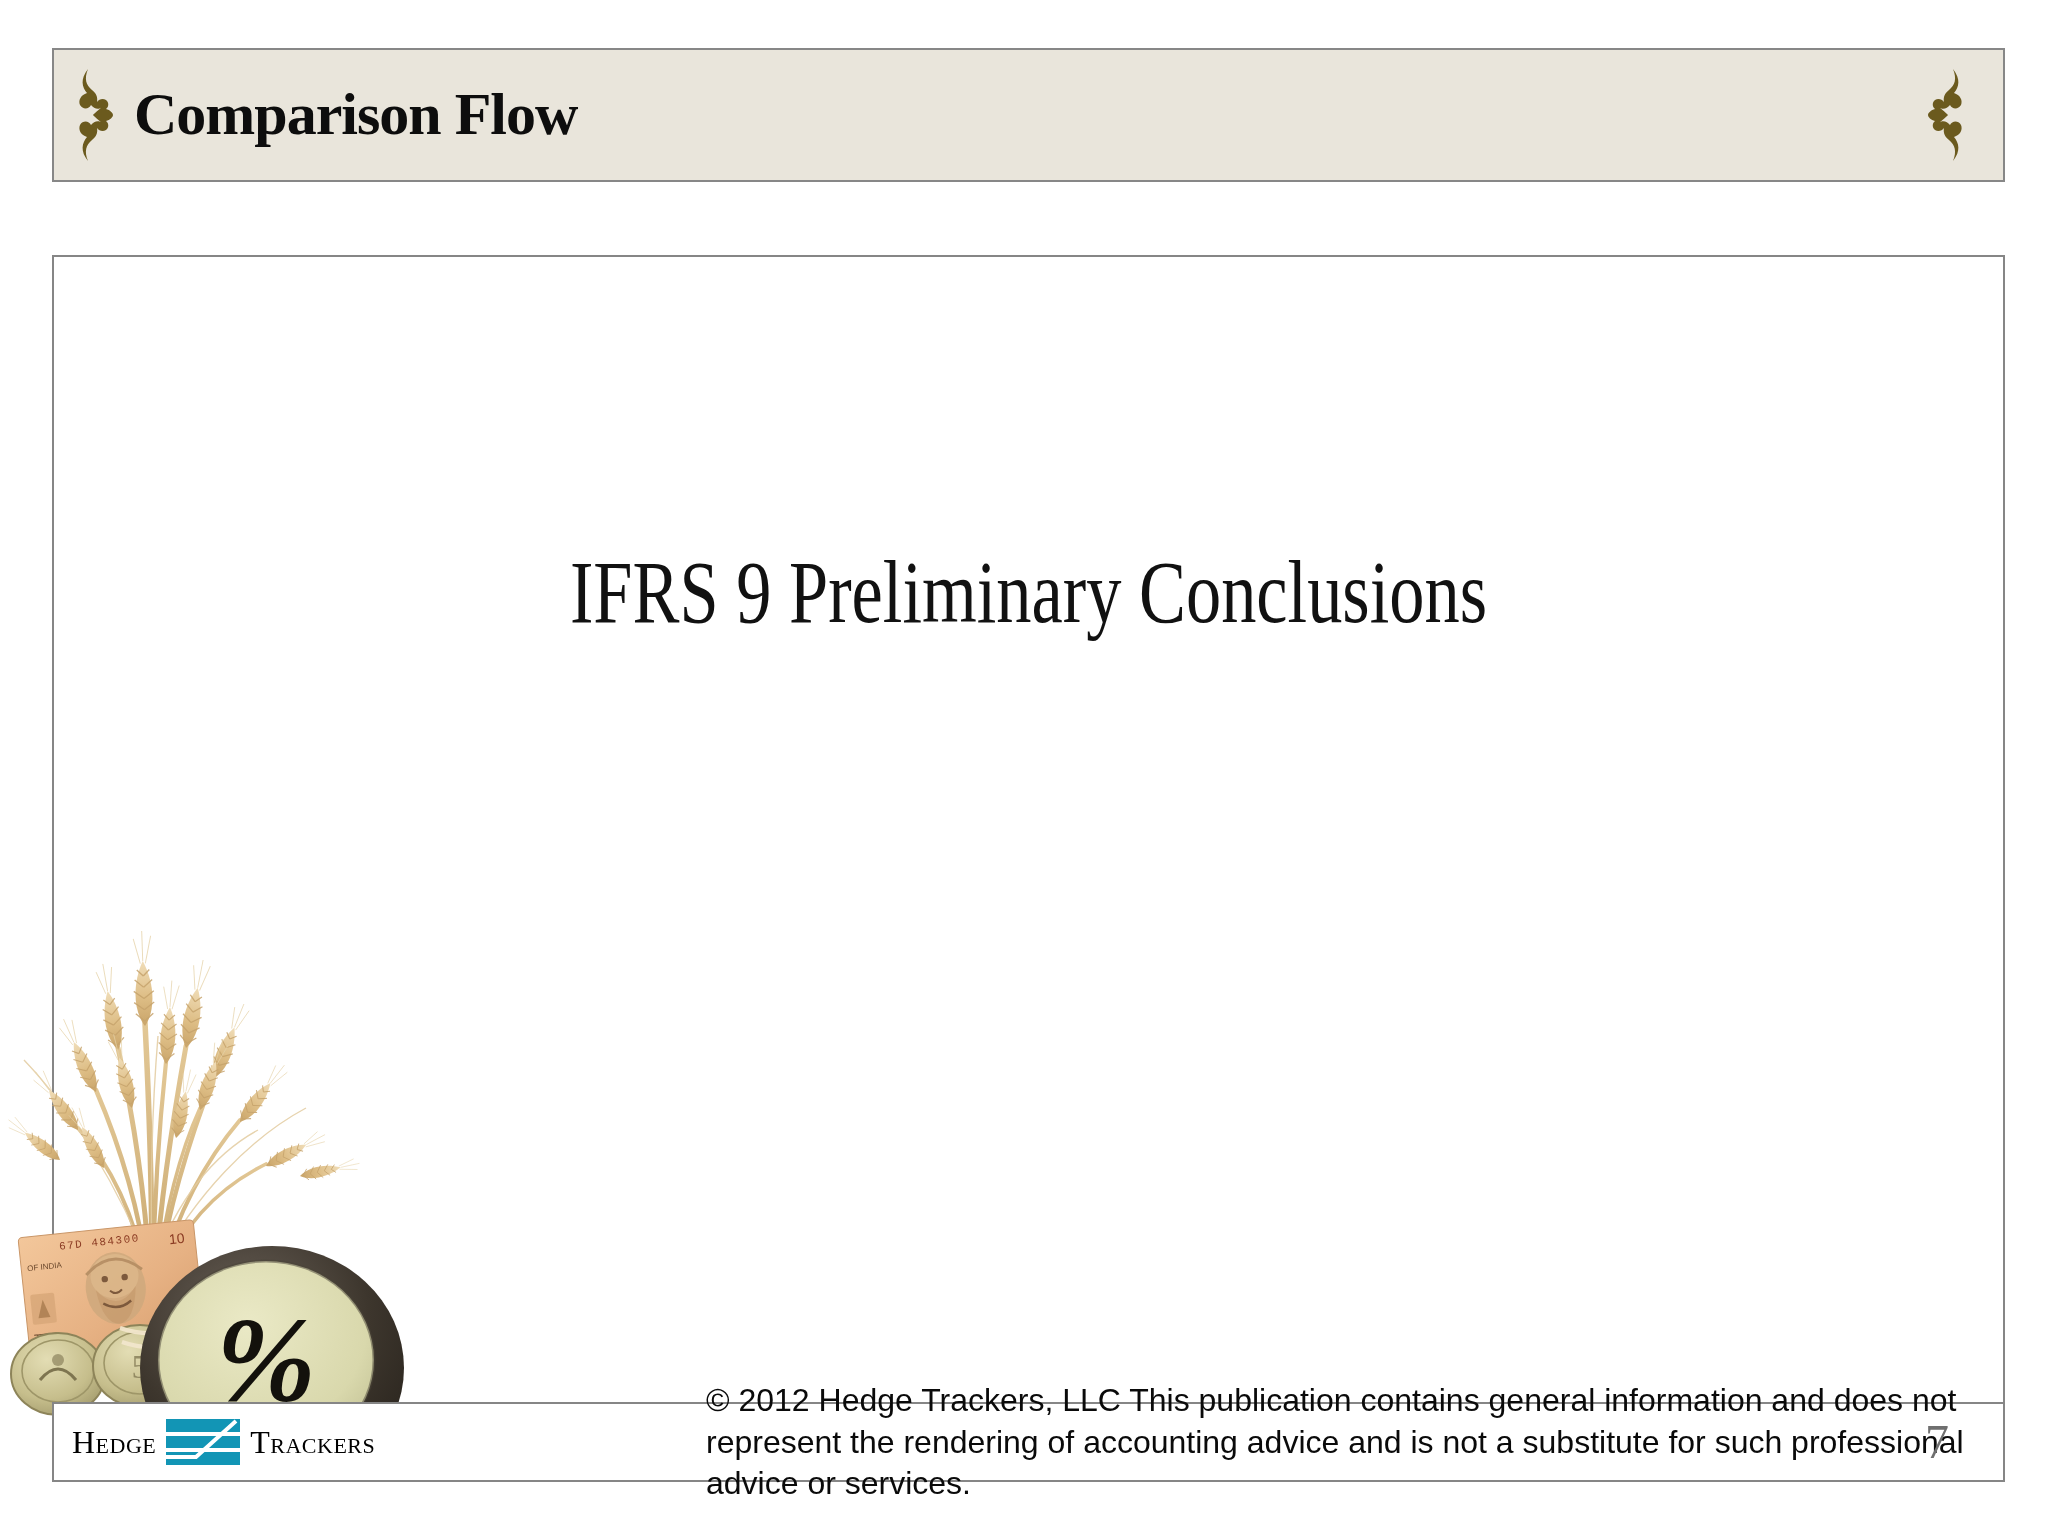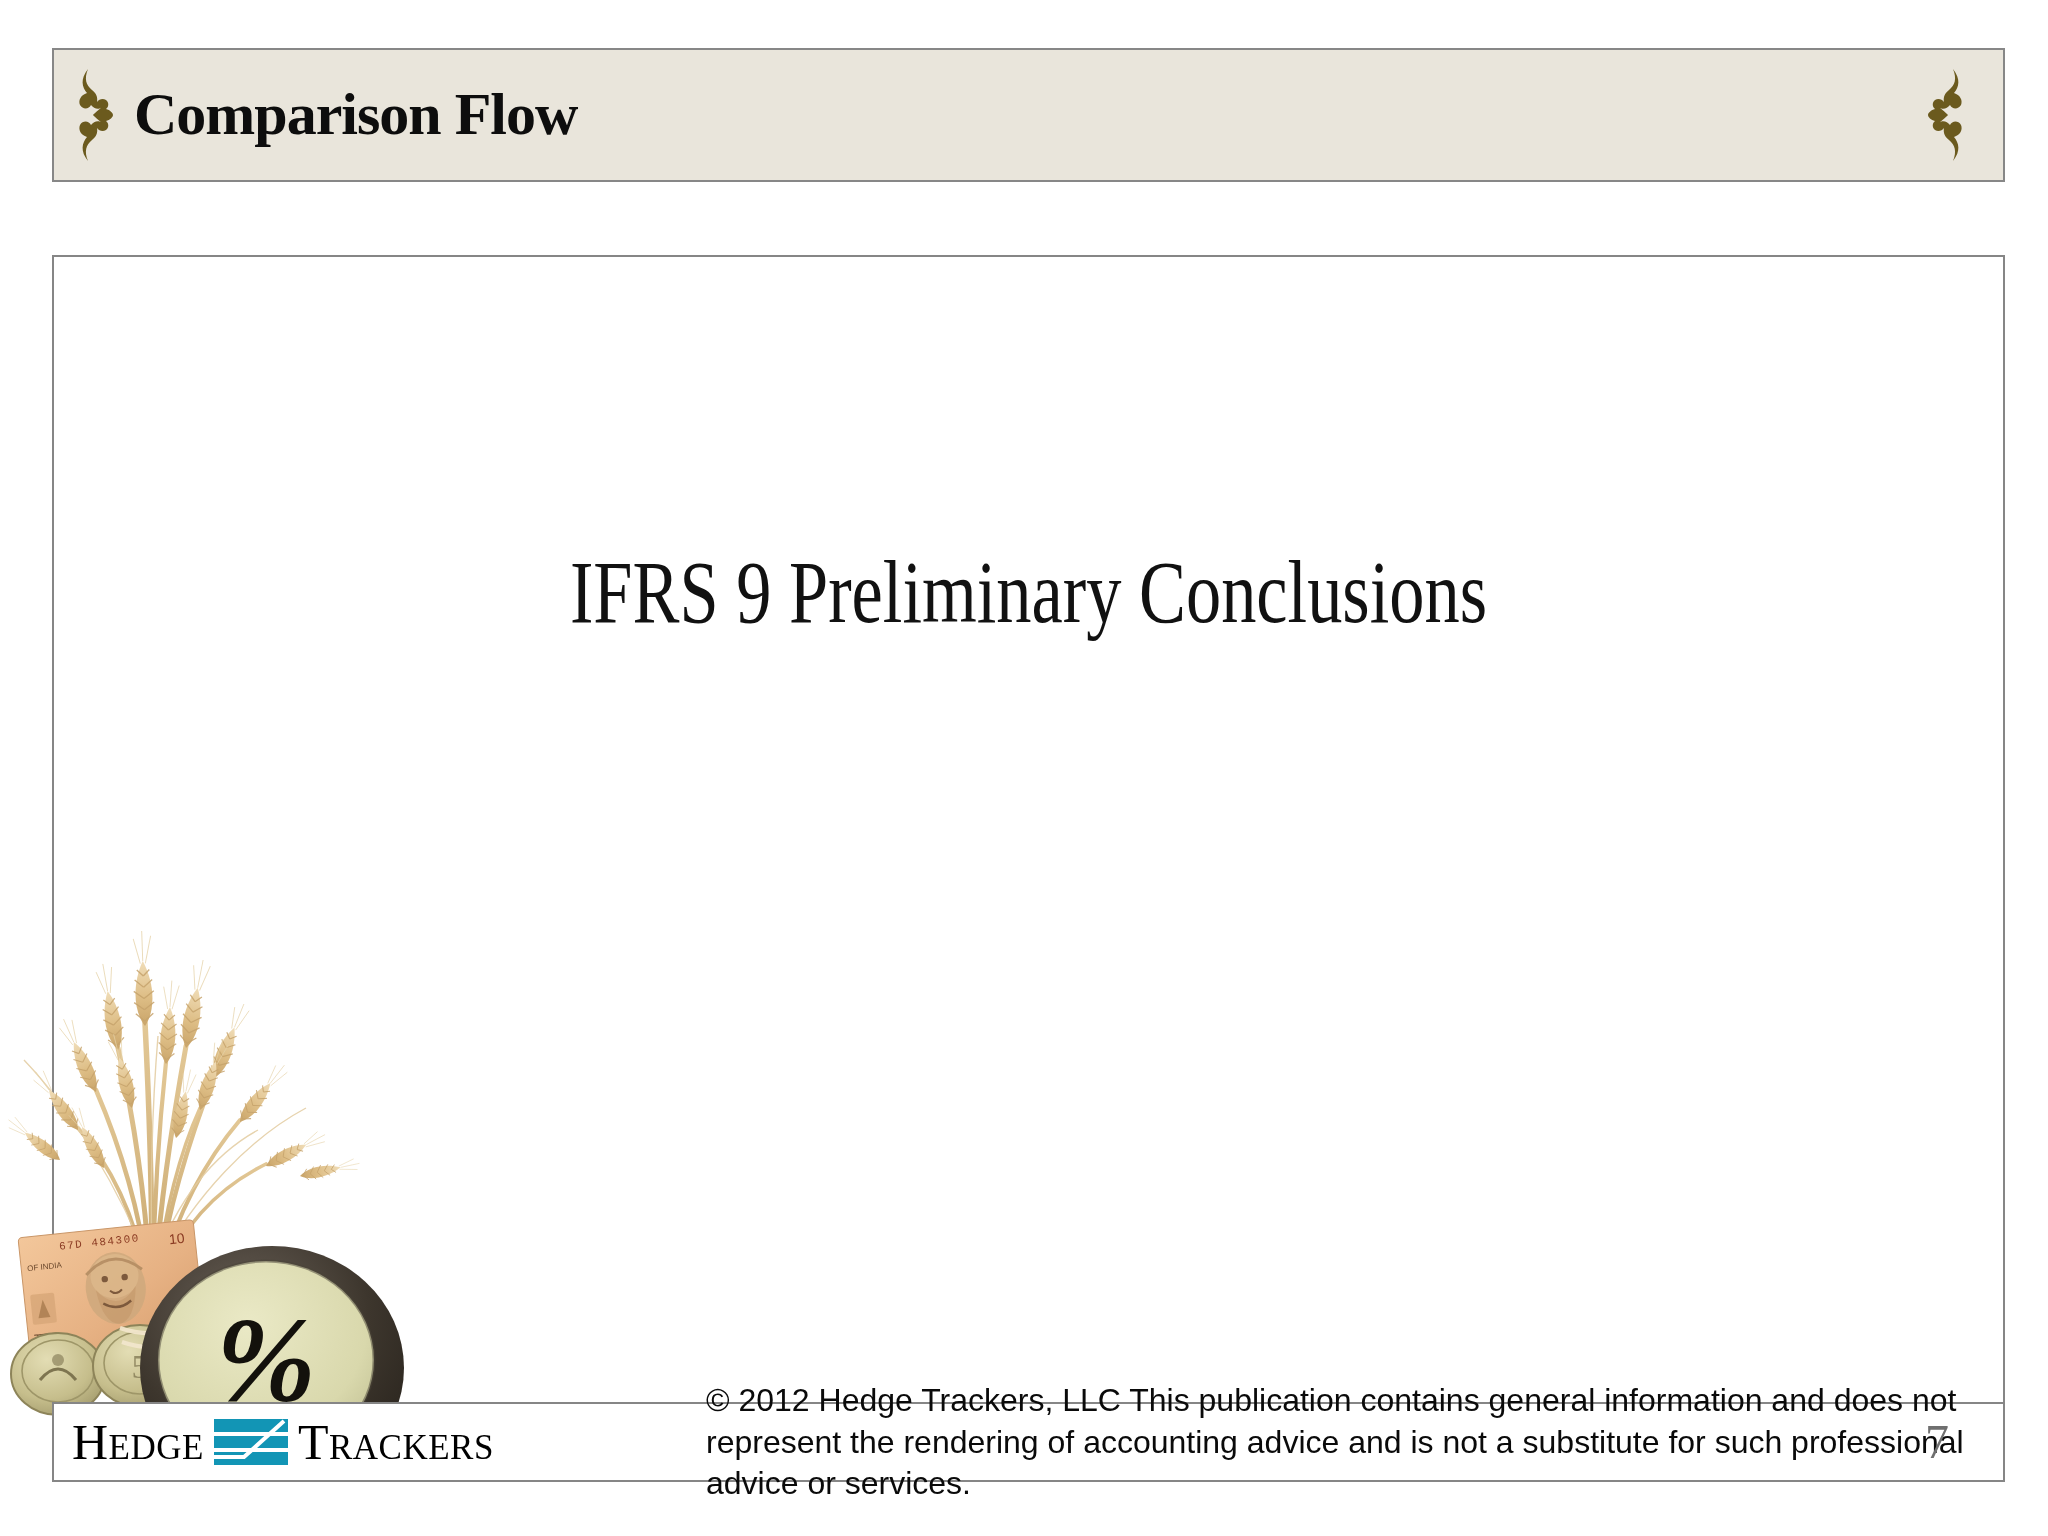--- a/index.html
+++ b/index.html
@@ -113,21 +113,21 @@
     left: 18px;
     top: 50%;
     transform: translateY(-50%);
     display: flex;
     align-items: center;
     height: 56px;
     white-space: nowrap;
   }
   .logo-word {
     font-family: "Liberation Serif", serif;
-    font-size: 50px;
+    font-size: 32px;
     line-height: 1;
     color: #000000;
     font-variant: small-caps;
     letter-spacing: 0.5px;
   }
   #logo-mark {
     width: 74px;
     height: 46px;
     margin: 0 10px;
     flex: 0 0 auto;

